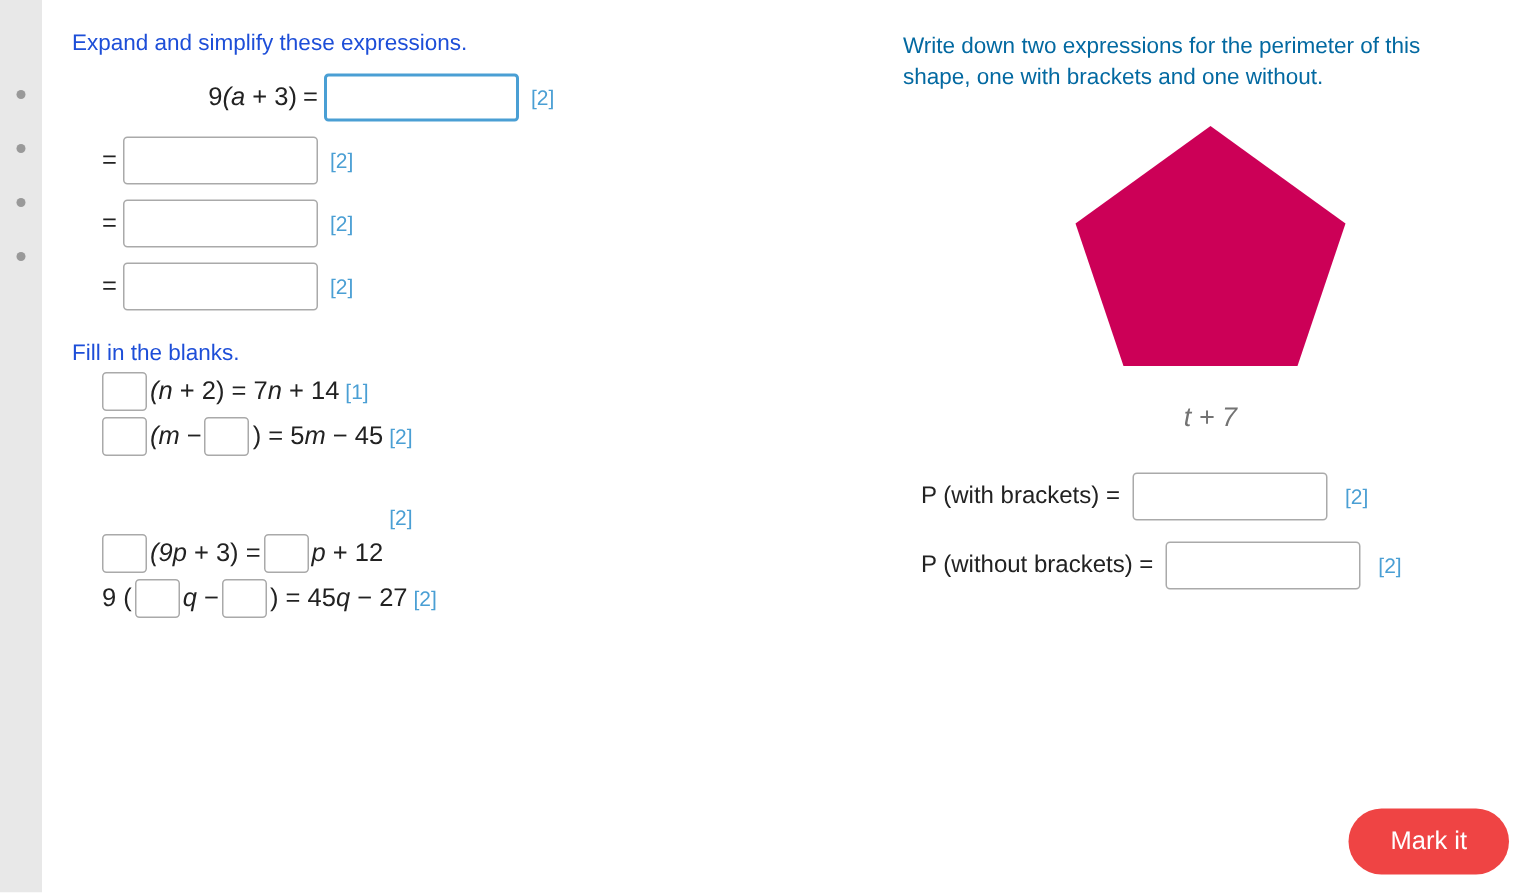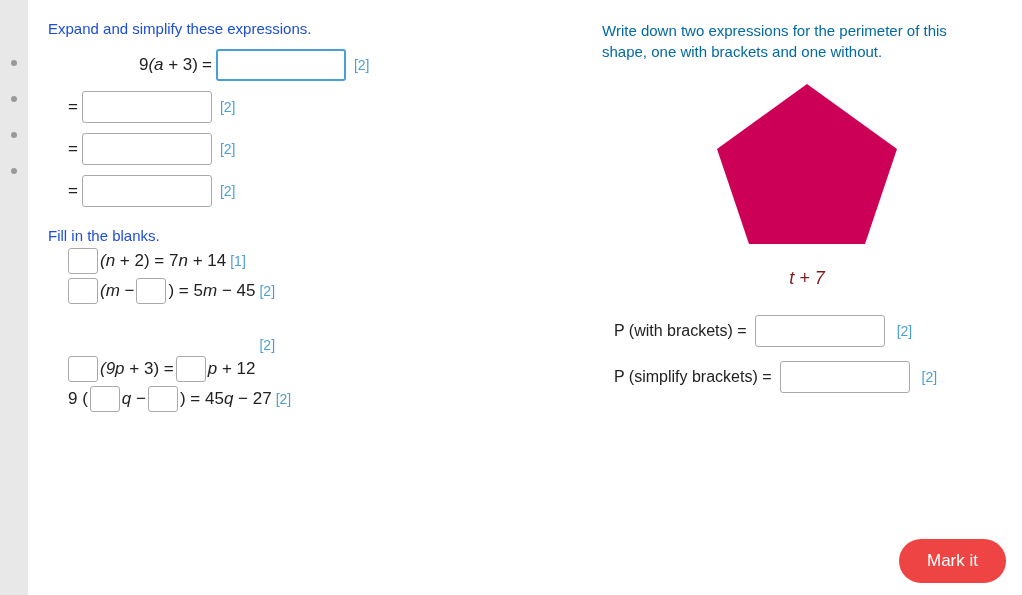--- a/index.html
+++ b/index.html
@@ -146,21 +146,21 @@
       align-items: center;
       margin-bottom: 16px;
     }
 
     .pentagon-svg {
       margin-bottom: 4px;
     }
 
     .shape-label {
       font-size: 18px;
-      color: #7f1d1d;
+      color: #737373;
       font-style: italic;
     }
 
     .perimeter-rows {
       display: flex;
       flex-direction: column;
       gap: 14px;
       margin-top: 10px;
     }
 
@@ -307,21 +307,21 @@
 
       <div class="perimeter-rows">
 
         <div class="perimeter-row">
           <span>P (with brackets) =</span>
           <input type="text" class="perimeter-input" style="">
           <span class="marks-badge">[2]</span>
         </div>
 
         <div class="perimeter-row">
-          <span>P (simplify brackets) =</span>
+          <span>P (without brackets) =</span>
           <input type="text" class="perimeter-input" style="">
           <span class="marks-badge">[2]</span>
         </div>
 
       </div>
 
     </div>
 
   </div>
 

